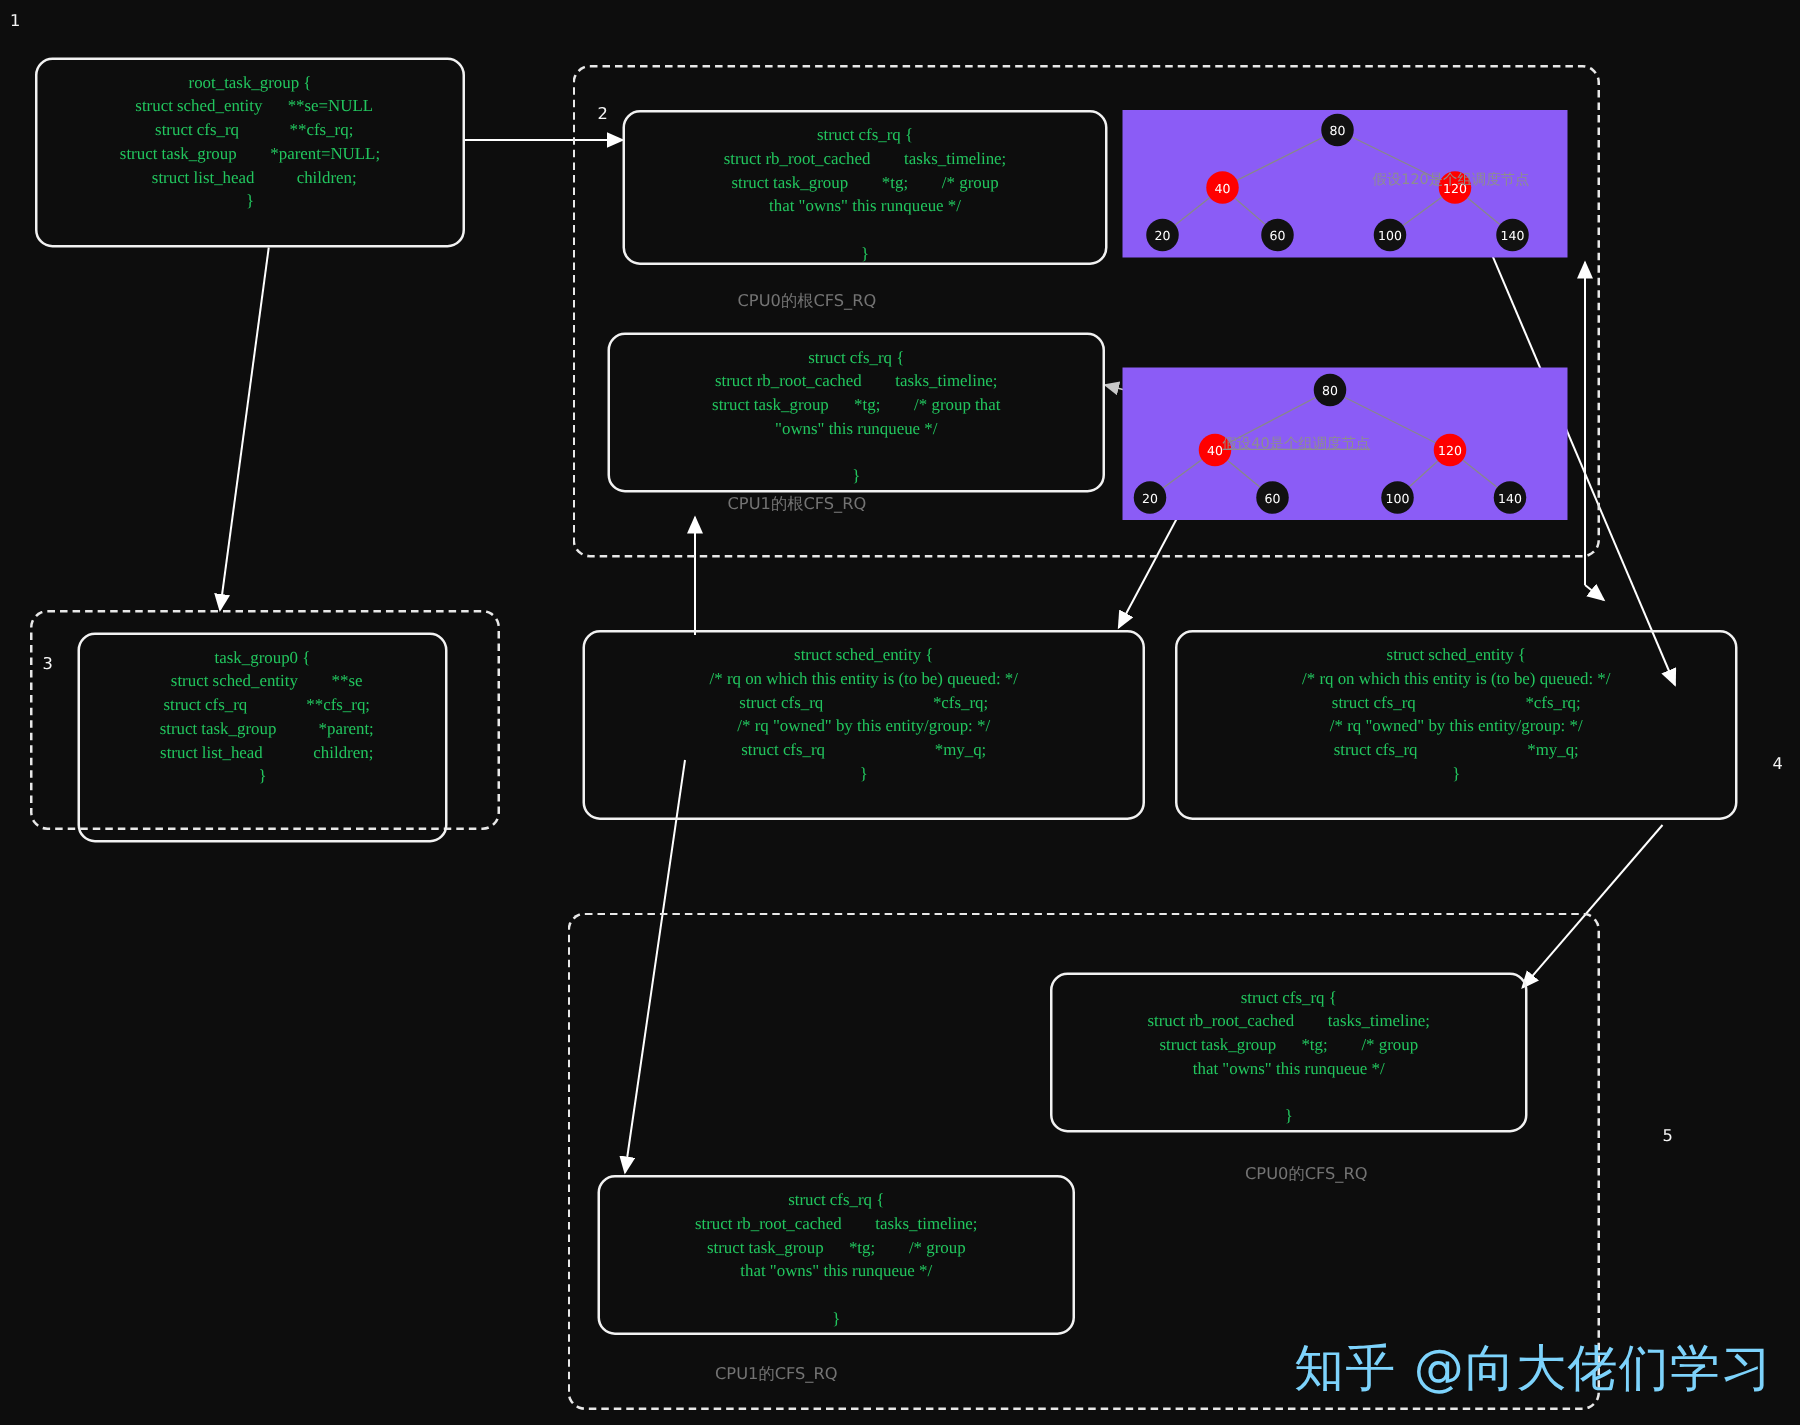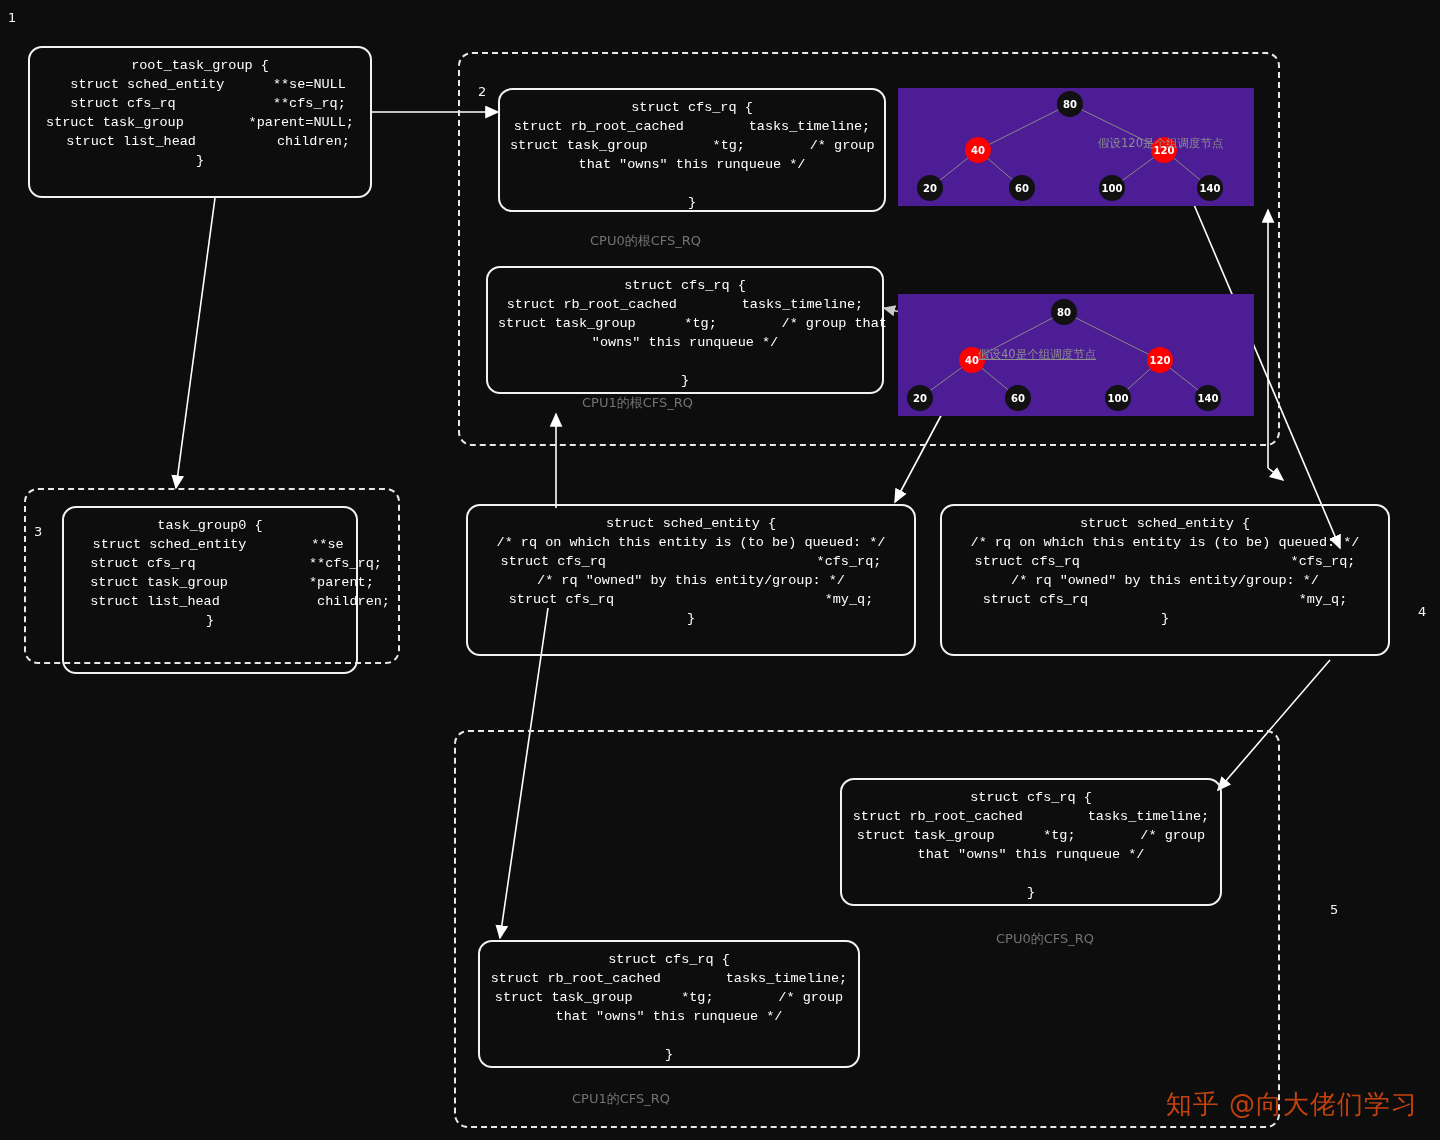--- a/index.html
+++ b/index.html
@@ -18,56 +18,55 @@
     box-sizing:border-box;
   }
   .solid-box{
     position:absolute;
     border:2px solid #f2f2f2;
     border-radius:14px;
     box-sizing:border-box;
     padding:8px 10px;
   }
   .code{
-    font-family:Liberation Mono, monospace;
+    font-family:Liberation Serif, serif;
     font-size:13.5px;
     line-height:19px;
     white-space:pre;
     text-align:center;
-    color:#ffffff;
+    color:#22c55e;
   }
   .caption{
     position:absolute;
     font-size:13px;
     color:#737373;
     white-space:nowrap;
   }
   .index-num{
     position:absolute;
     font-size:13px;
     color:#f5f5f5;
   }
   .rbtree{
     position:absolute;
-    background:#4c1d95;
+    background:#8b5cf6;
     box-sizing:border-box;
-    font-weight:bold;
   }
   .rbtree svg{display:block;}
   .tree-note{
     position:absolute;
     font-size:11.5px;
     color:#8e8e8e;
     white-space:nowrap;
   }
   .watermark{
     position:absolute;
     right:22px;bottom:18px;
-    font-size:26px;
-    color:#c2410c;
+    font-size:40px;
+    color:#7dd3fc;
     letter-spacing:1px;
     font-family:"DejaVu Sans", sans-serif;
   }
 </style>
 </head>
 <body>
 
 <div class="canvas">
 
   <svg class="lines" viewBox="0 0 1440 1140">

